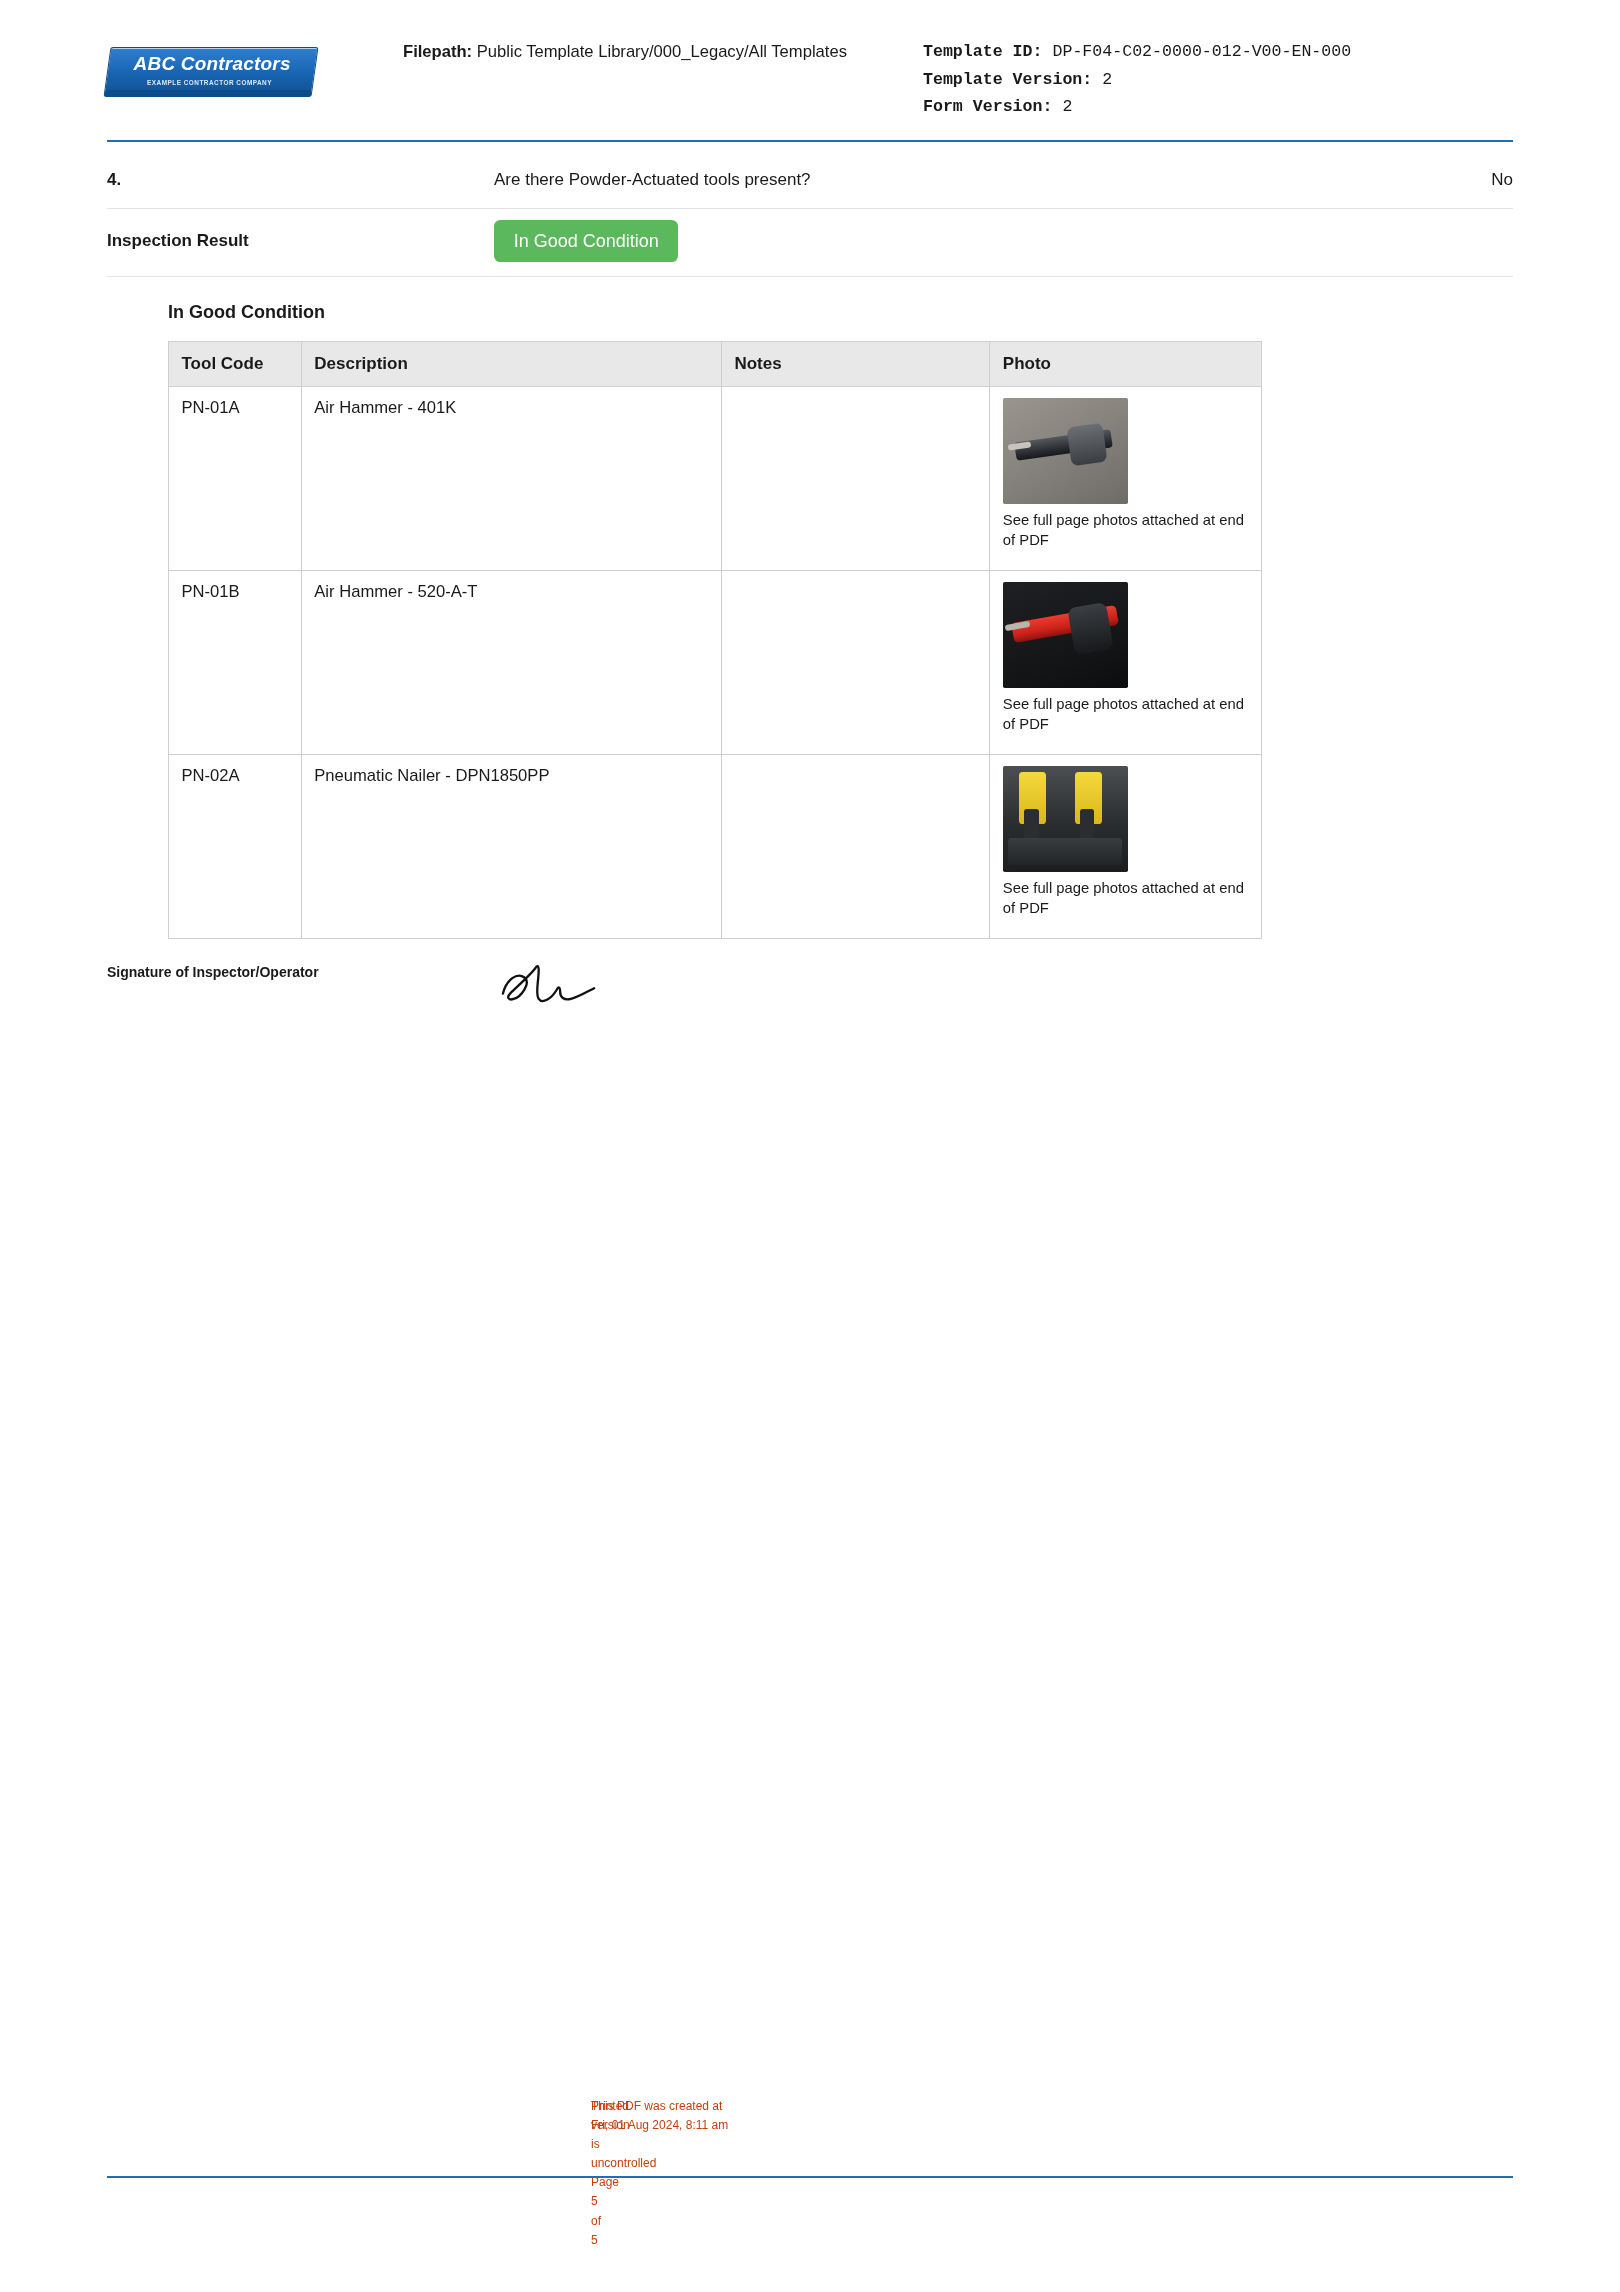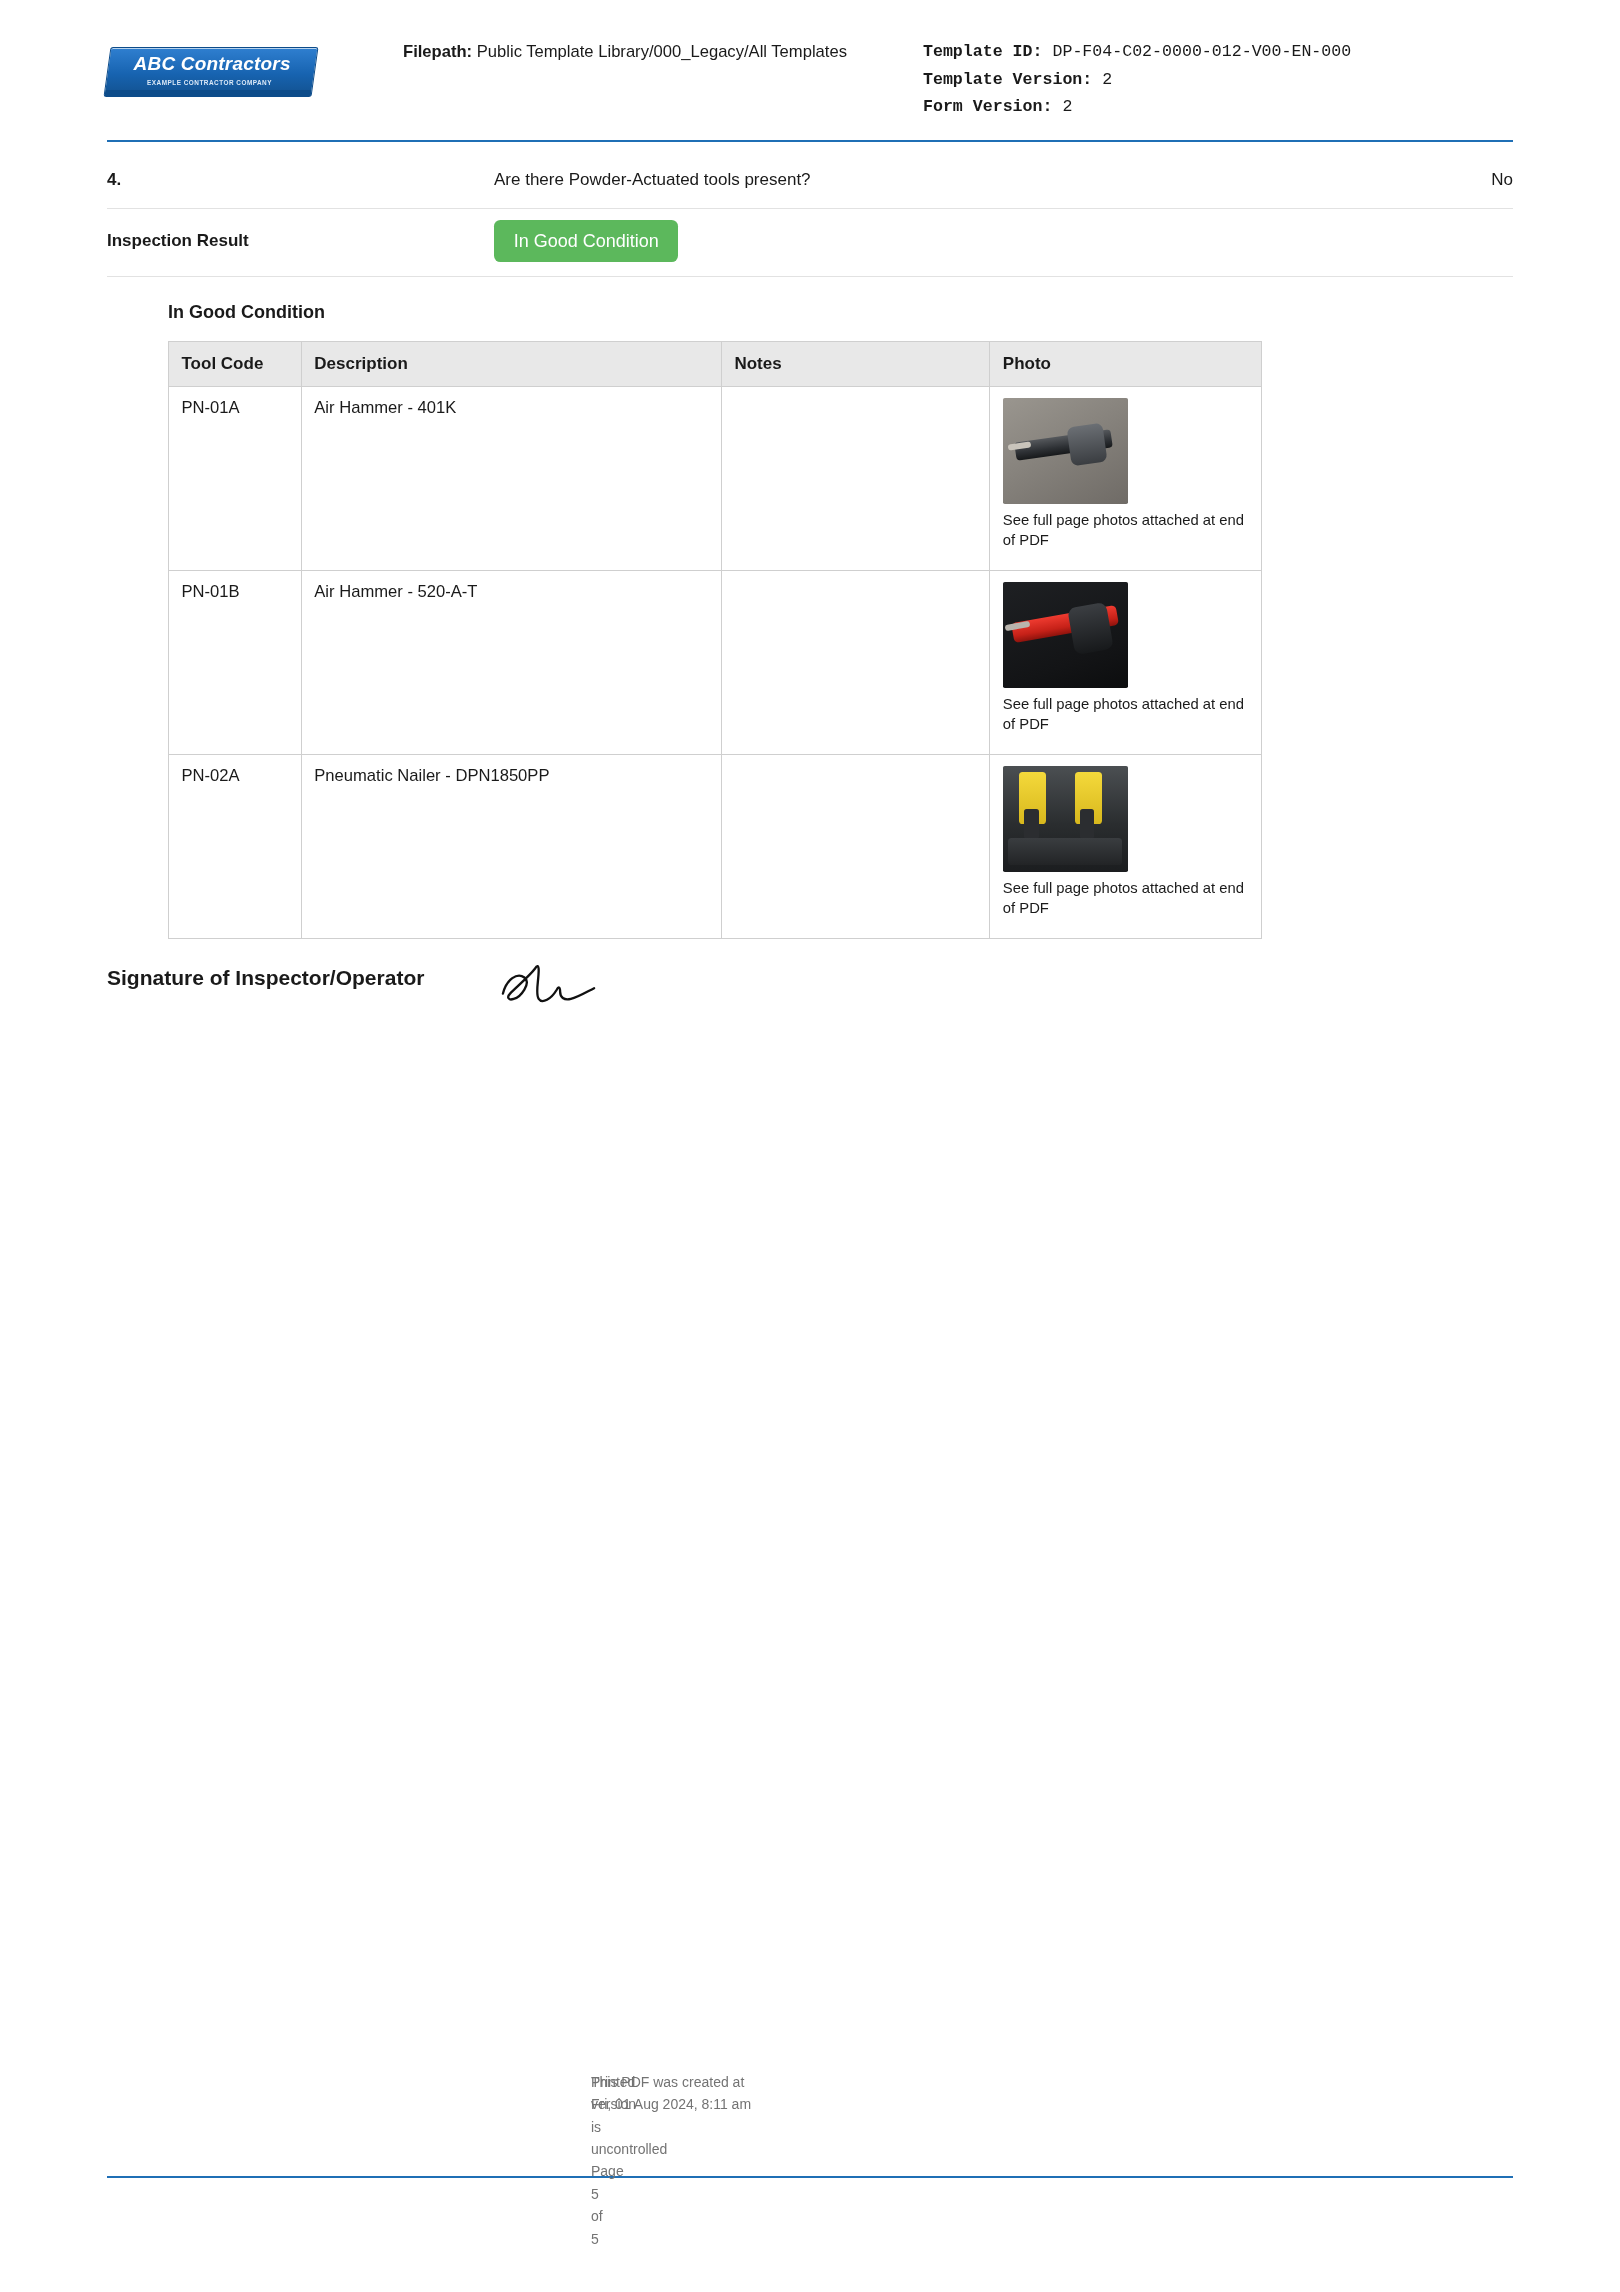--- a/index.html
+++ b/index.html
@@ -266,21 +266,21 @@
     right: 5.4px; height: 27px;
     background: linear-gradient(180deg,#3a3d40 0%, #222426 100%);
     border-radius: 3.6px;
   }
 
   
   .sig-row {
     display: flex;
     align-items: flex-start;
     padding: 23px 0 0 0;
-    font-size: 21px;
+    font-size: 14px;
   }
   .sig-label {
     width: 387px;
     flex: 0 0 387px;
     font-weight: bold;
     line-height: 1.5;
   }
   .sig-img {
     width: 296px;
     flex: 0 0 296px;
@@ -298,23 +298,23 @@
     right: 107px;
     bottom: 115px;
     border-bottom: 2.2px solid #1f6fb5;
   }
   .footer {
     position: absolute;
     left: 107px;
     right: 107px;
     bottom: 43px;
     display: flex;
-    font-size: 14px;
+    font-size: 12px;
     line-height: 1.6;
-    color: #737373;
+    color: #c2410c;
   }
   .footer-left { width: 484px; flex: 0 0 484px; padding-left: 484px; }
   .footer-right { flex: 1 1 auto; }
 </style>
 </head>
 <body>
 
 <div class="page">
 
   <div class="header">

